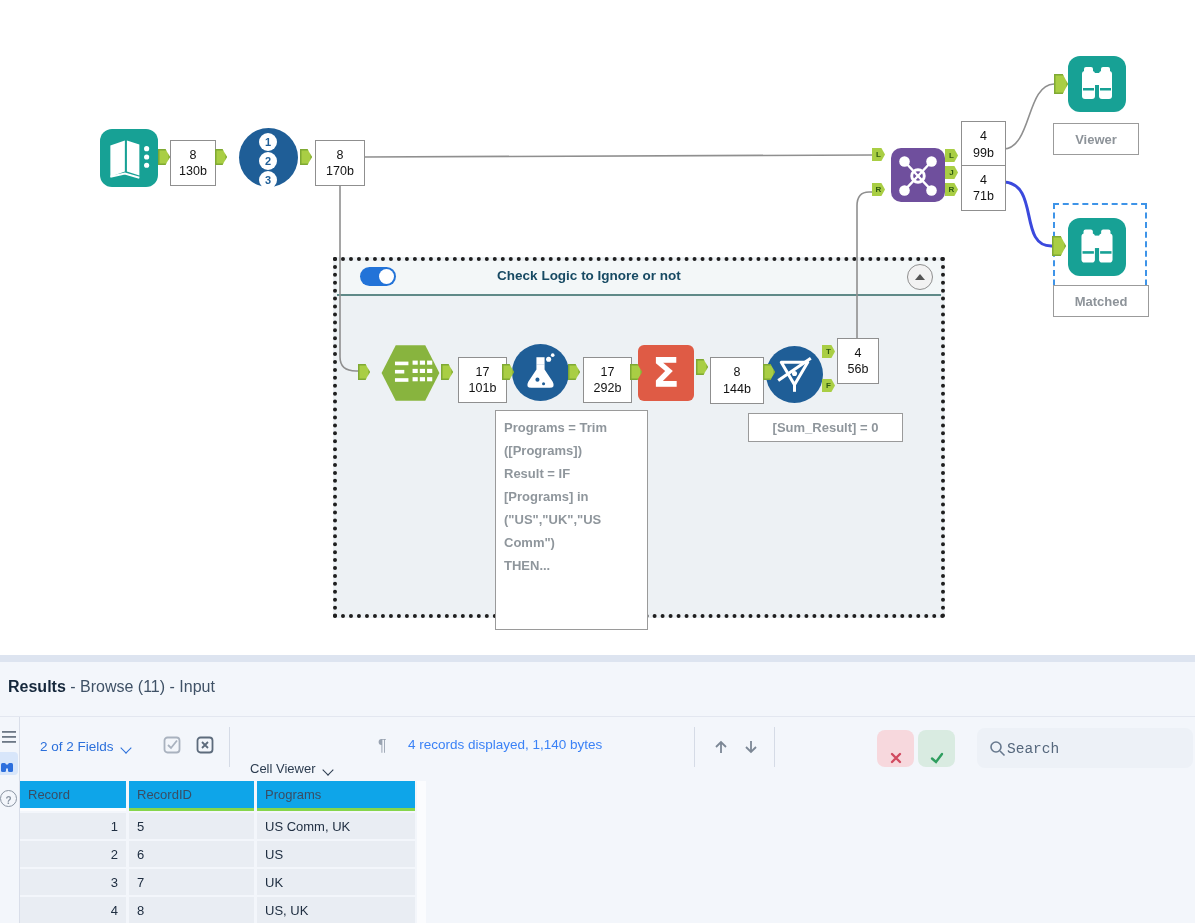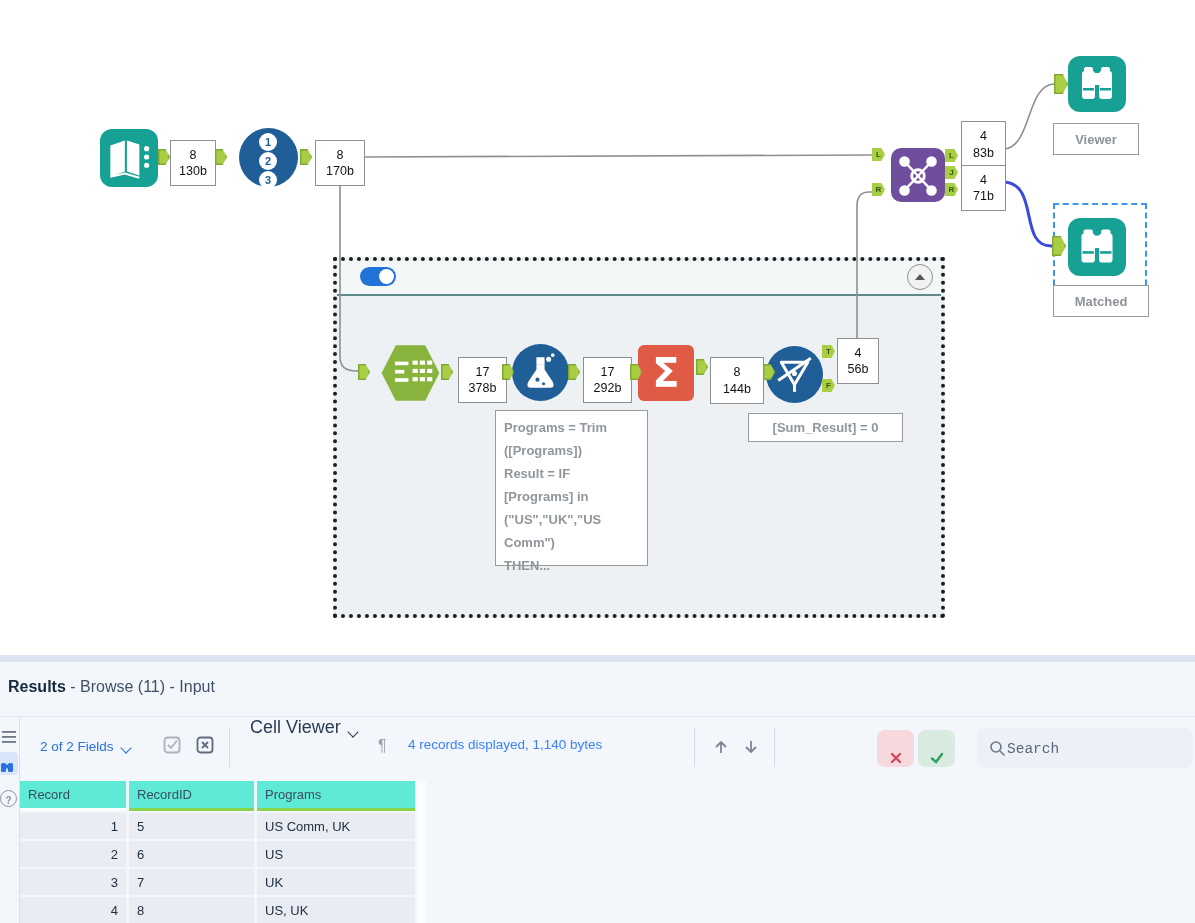--- a/index.html
+++ b/index.html
@@ -49,40 +49,41 @@
         border-bottom:1.6px solid currentColor;transform:rotate(45deg);margin-left:8px;margin-bottom:2px}
   .vdiv{position:absolute;top:727px;width:1px;height:40px;background:#d5dbe6}
   .tbtn{position:absolute;display:flex;align-items:flex-end;justify-content:center;cursor:pointer}
   #search-box{position:absolute;left:977px;top:728px;width:216px;height:40px;background:#edf1f7;border-radius:8px}
   #search-input{position:absolute;left:28px;top:0;width:170px;height:40px;border:0;background:transparent;
         outline:none;font-family:Liberation Mono, monospace;font-size:14.5px;color:#33465c}
   #search-input::placeholder{color:#55677c;opacity:1}
   
   #grid{position:absolute;left:20px;top:781px;display:grid;grid-template-columns:106px 125px 158px;
         column-gap:3px;row-gap:2px;font-size:13px}
-  #grid .hcell{height:30px;background:#5eead4;color:#3a4d63;display:flex;align-items:center;
+  #grid .hcell{height:30px;background:#0ea5e9;color:#3a4d63;display:flex;align-items:center;
         box-sizing:border-box;padding:0 8px;border-bottom:3px solid #86d54b}
   #grid .hcell.noline{border-bottom:3px solid #fbfcfe}
   #grid .cell{height:26px;background:#e9edf3;color:#202f42;display:flex;align-items:center;
         box-sizing:border-box;padding:0 8px}
   #grid .num{justify-content:flex-end}
   #table-rightstrip{position:absolute;left:417px;top:781px;width:9px;height:142px;background:#fbfcfe}
 </style>
 </head>
 <body>
 
 <div id="app">
 
   <div>
 
     <div id="tool-container">
       <div id="container-header">
         <div id="container-toggle">
           <div class="knob"></div>
         </div>
+        <div id="container-title">Check Logic to Ignore or not</div>
         <div id="collapse-btn">
           <div class="tri"></div>
         </div>
       </div>
     </div>
 
     <svg class="abs" style="left:0;top:0;z-index:4" width="1195" height="655" viewBox="0 0 1195 655">
       <path d="M363 157 L872 155" stroke="#8f8f8f" stroke-width="1.6" fill="none"></path>
       <path d="M340 185 L340 357 Q340 371 356 371 L360 371" stroke="#8f8f8f" stroke-width="1.6" fill="none"></path>
       <path d="M857 338 L857 206 Q857 192 869 192 L872 192" stroke="#8f8f8f" stroke-width="1.6" fill="none"></path>
@@ -195,37 +196,37 @@
     <div class="cbox" style="left:170px;top:140px;width:44px;height:44px">
       <span>8</span>
       <span>130b</span>
     </div>
     <div class="cbox" style="left:315px;top:140px;width:48px;height:44px">
       <span>8</span>
       <span>170b</span>
     </div>
     <div class="cbox" style="left:458px;top:357px;width:47px;height:44px">
       <span>17</span>
-      <span>378b</span>
+      <span>101b</span>
     </div>
     <div class="cbox" style="left:583px;top:357px;width:47px;height:44px">
       <span>17</span>
       <span>292b</span>
     </div>
     <div class="cbox" style="left:710px;top:357px;width:52px;height:45px">
       <span>8</span>
       <span>144b</span>
     </div>
     <div class="cbox" style="left:837px;top:338px;width:40px;height:44px">
       <span>4</span>
       <span>56b</span>
     </div>
     <div class="cbox" style="left:961px;top:121px;width:43px;height:45px">
       <span>4</span>
-      <span>83b</span>
+      <span>99b</span>
     </div>
     <div class="cbox" style="left:961px;top:165px;width:43px;height:44px">
       <span>4</span>
       <span>71b</span>
     </div>
 
     <div class="flag" style="left:158px;top:149px"></div>
     <div class="flag" style="left:215px;top:149px"></div>
     <div class="flag" style="left:300px;top:149px"></div>
     <div class="flag" style="left:358px;top:364px"></div>
@@ -253,21 +254,21 @@
     <div class="lflag" style="left:945px;top:149px">
         <span>L</span>
       </div>
     <div class="lflag" style="left:945px;top:166px">
         <span>J</span>
       </div>
     <div class="lflag" style="left:945px;top:183px">
         <span>R</span>
       </div>
 
-    <div class="comment" style="left:495px;top:410px;width:153px;height:156px;padding:5px 8px;line-height:23px;white-space:pre-line;box-sizing:border-box">Programs = Trim
+    <div class="comment" style="left:495px;top:410px;width:153px;height:220px;padding:5px 8px;line-height:23px;white-space:pre-line;box-sizing:border-box">Programs = Trim
 ([Programs])
 Result = IF
 [Programs] in
 ("US","UK","US
 Comm")
 THEN...</div>
     <div class="comment" style="left:748px;top:413px;width:155px;height:29px;display:flex;align-items:center;justify-content:center;box-sizing:border-box">[Sum_Result] = 0</div>
   </div>
 
   <div id="panel-split"></div>
@@ -311,21 +312,21 @@
         <path d="M5 9 L8 12 L14 4.5" fill="none" stroke="#a9b2bf" stroke-width="1.8"></path>
       </svg>
   </div>
   <div class="tbtn" style="left:196px;top:736px;width:18px;height:18px">
     <svg width="18" height="18" viewBox="0 0 18 18">
         <rect x="1.5" y="1.5" width="15" height="15" rx="3" fill="none" stroke="#5d6b7c" stroke-width="1.8"></rect>
         <path d="M6 6 L12 12 M12 6 L6 12" stroke="#5d6b7c" stroke-width="1.8"></path>
       </svg>
   </div>
   <div class="vdiv" style="left:229px"></div>
-  <div class="tbtn" style="left:250px;top:720px;height:18px;color:#2c3c50;font-size:18px">
+  <div class="tbtn" style="left:250px;top:758px;height:18px;color:#2c3c50;font-size:13px">
     <span>Cell Viewer</span>
     <span class="chev"></span>
   </div>
   <div class="tbtn" style="left:378px;top:735px;height:20px;color:#99a3b1;font-size:16px">
     <span>¶</span>
   </div>
   <div class="abs" style="left:408px;top:737px;color:#3b82f6;font-size:13.5px">4 records displayed, 1,140 bytes</div>
   <div class="vdiv" style="left:694px"></div>
   <div class="tbtn" style="left:712px;top:737px;width:18px;height:18px">
     <svg width="16" height="16" viewBox="0 0 16 16">

